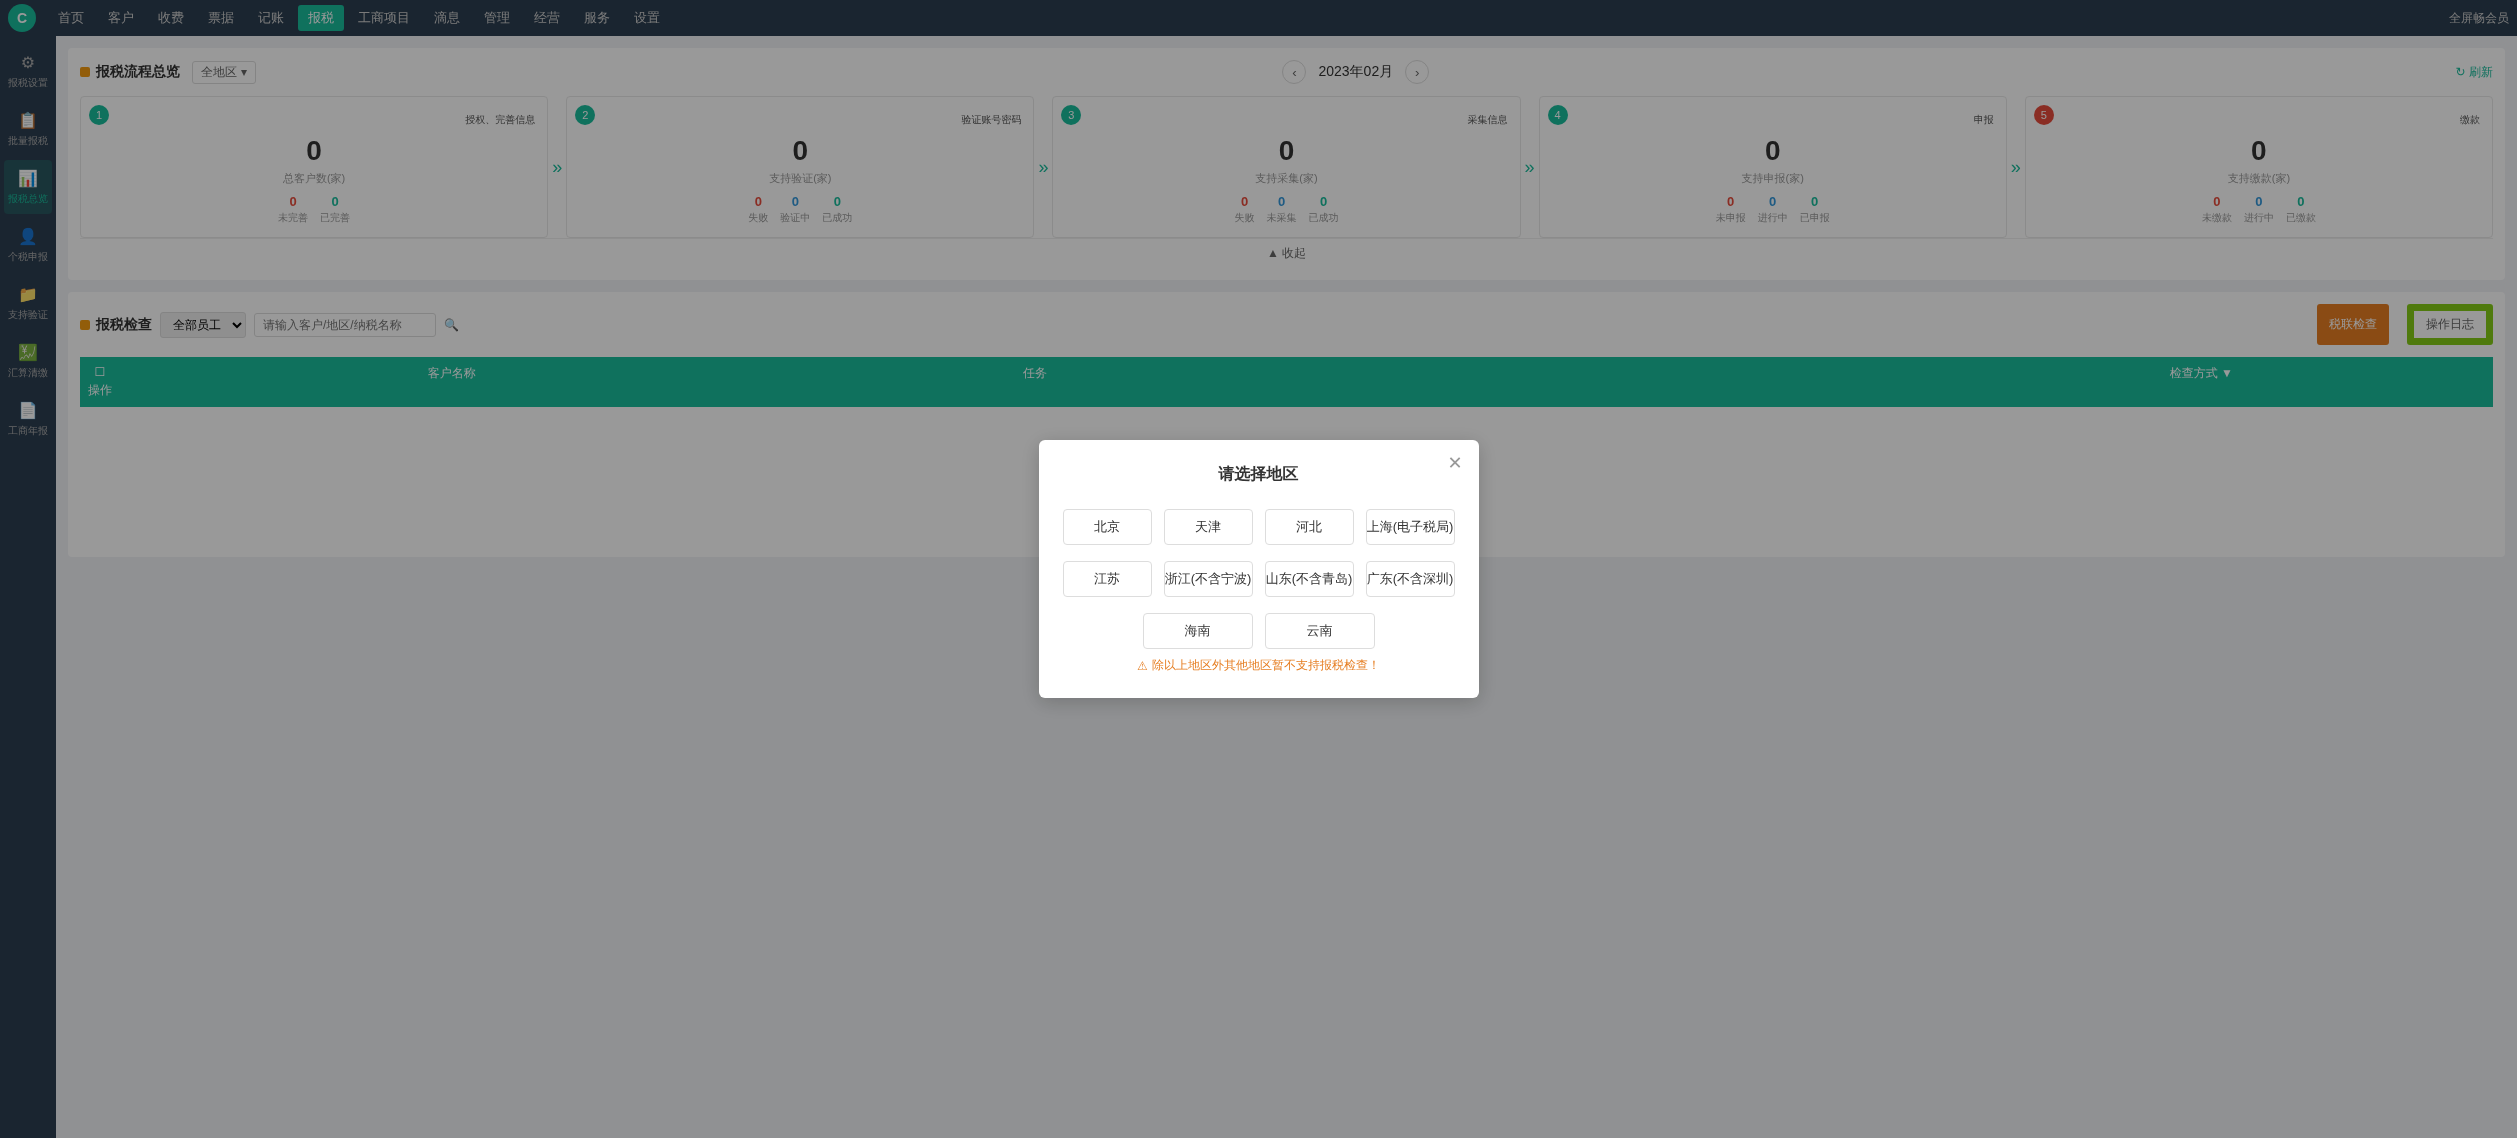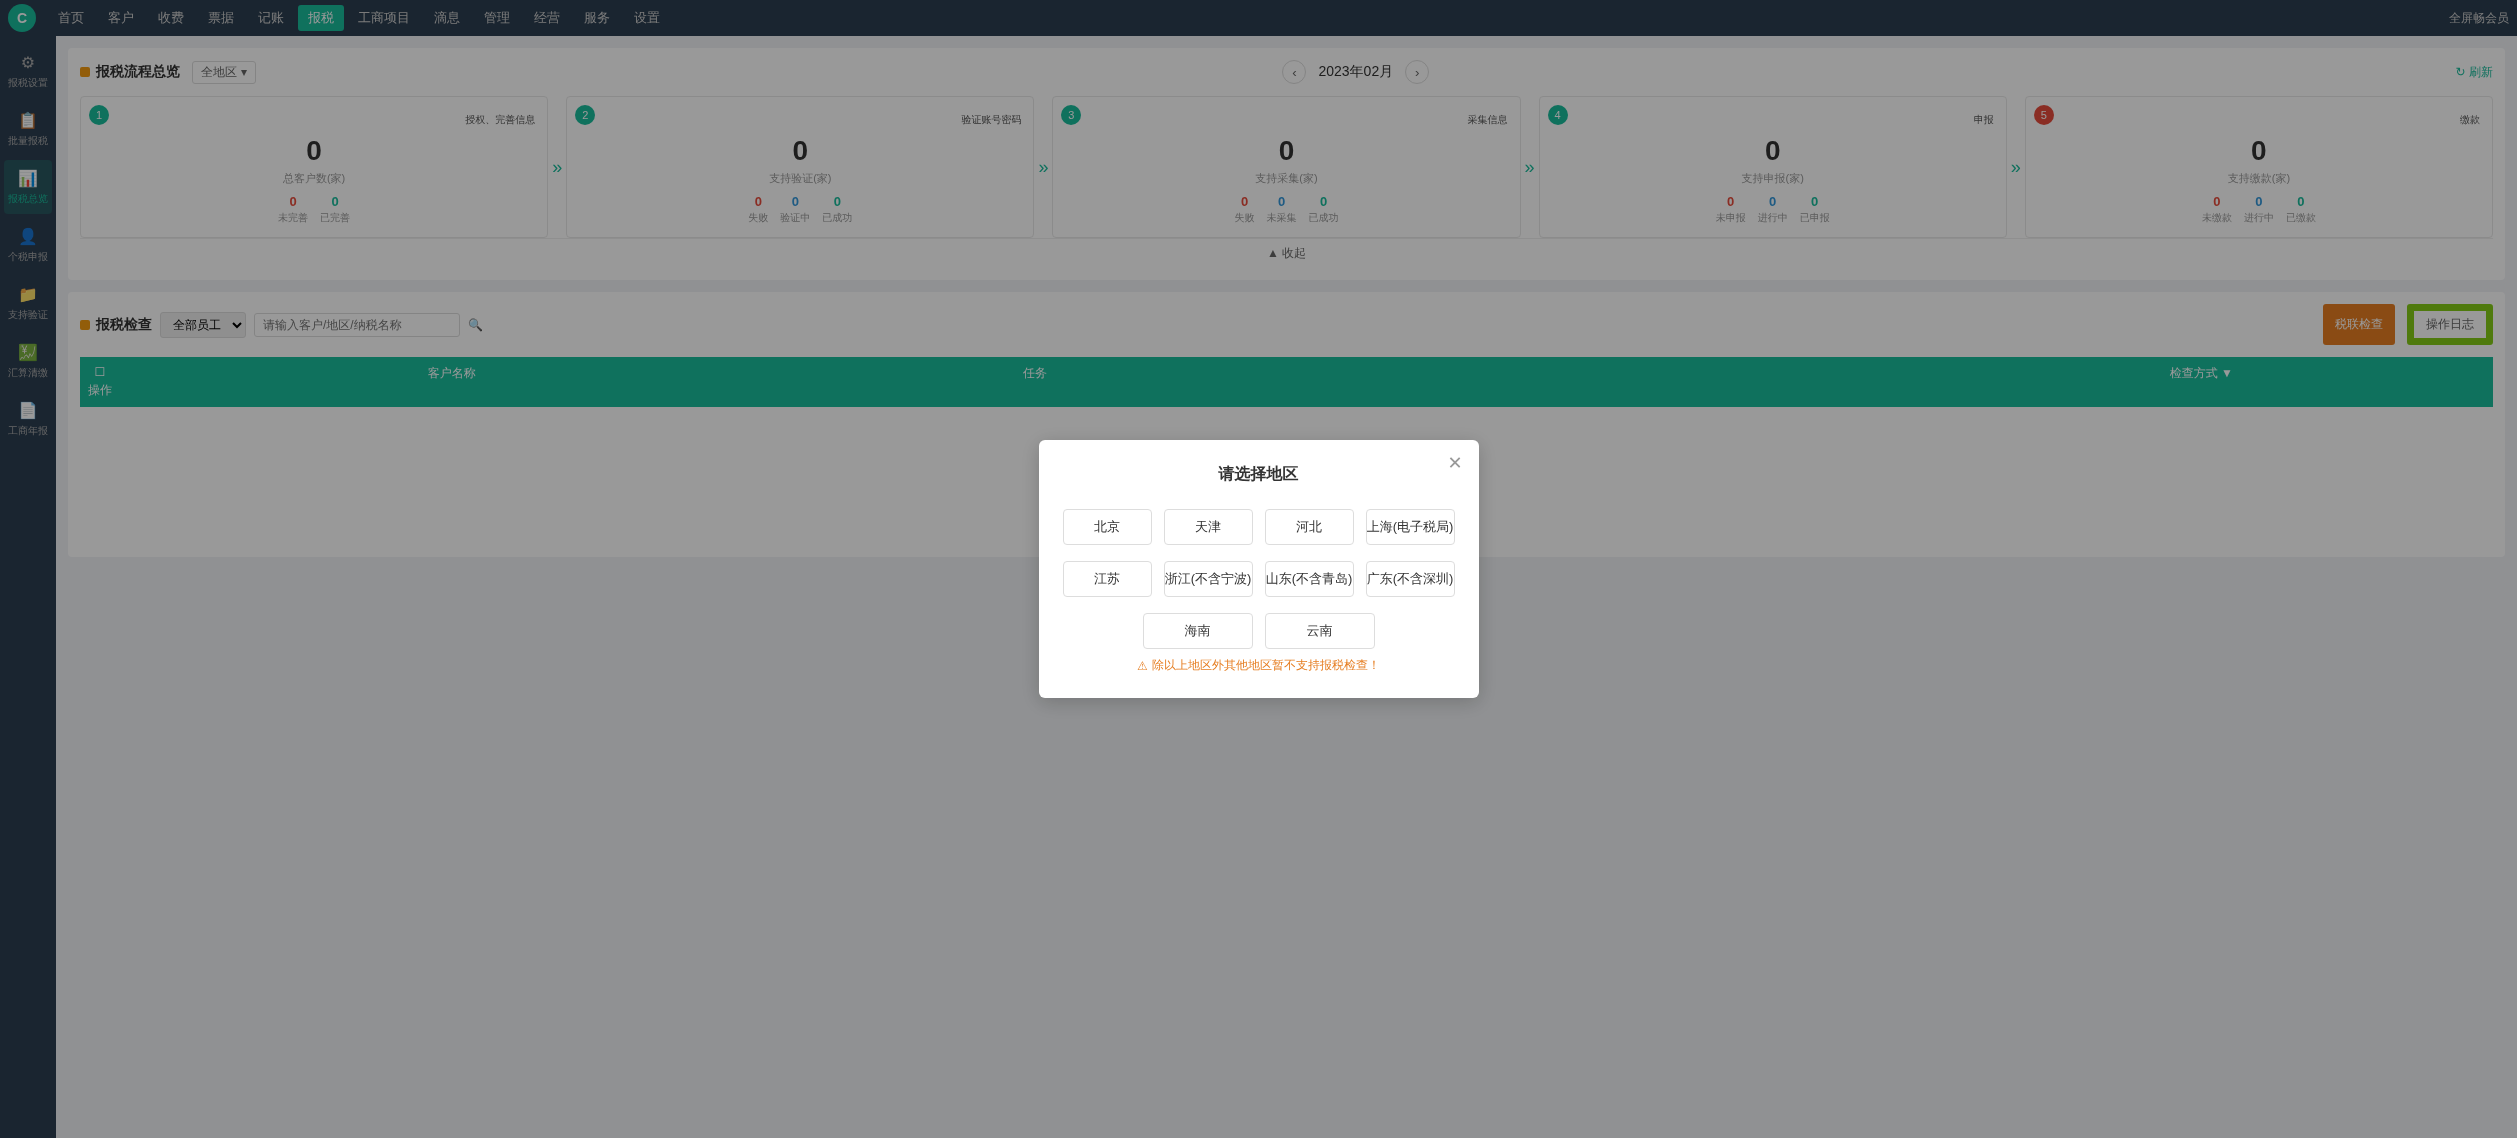--- a/index.html
+++ b/index.html
@@ -234,21 +234,21 @@
     }
     .check-header {
       display: flex;
       align-items: center;
       gap: 8px;
       margin-bottom: 12px;
     }
     .check-header-right {
       margin-left: auto;
       display: flex;
-      gap: 12px;
+      gap: 18px;
     }
     .btn-orange {
       background: #e67e22;
       color: white;
       border: none;
       border-radius: 3px;
       padding: 5px 12px;
       cursor: pointer;
       font-size: 12px;
     }
@@ -259,21 +259,21 @@
       border-radius: 3px;
       padding: 5px 12px;
       cursor: pointer;
       font-size: 12px;
     }
     .search-input {
       border: 1px solid #ddd;
       border-radius: 3px;
       padding: 4px 8px;
       font-size: 12px;
-      width: 206px;
+      width: 182px;
     }
     .select-input {
       border: 1px solid #ddd;
       border-radius: 3px;
       padding: 4px 8px;
       font-size: 12px;
     }
 
     
     .table-header {

